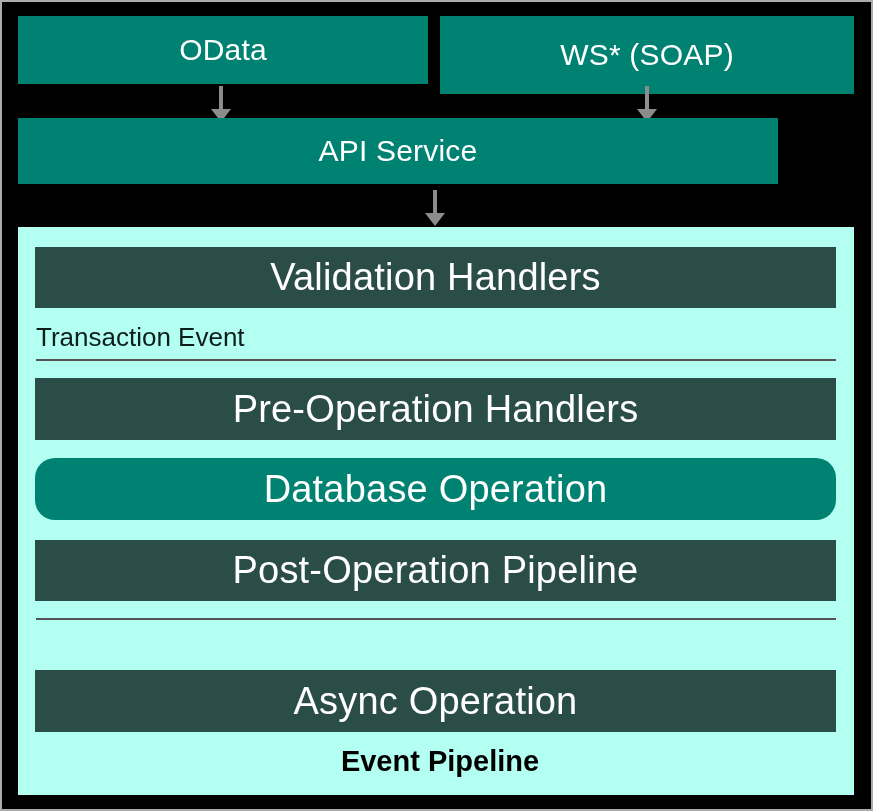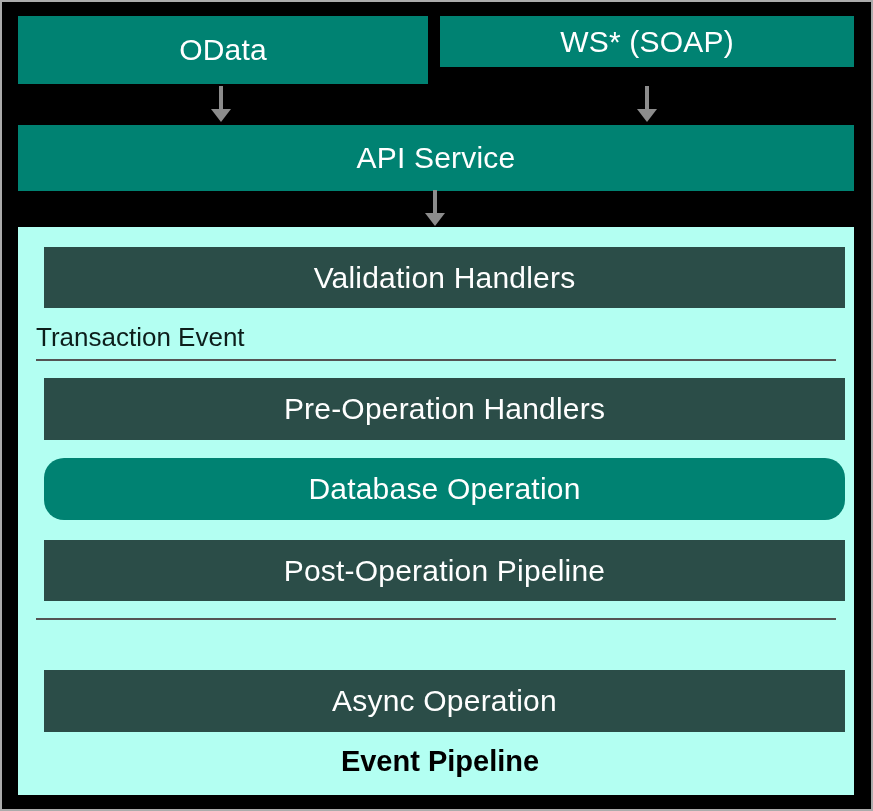--- a/index.html
+++ b/index.html
@@ -16,39 +16,39 @@
     box-shadow: inset 0 0 0 2px var(--border);
     overflow:hidden;
   }
   .node {
     position:absolute; display:flex; align-items:center; justify-content:center;
     color:var(--text-light); font-size:30px; letter-spacing:0.2px;
   }
   .teal { background:var(--teal); }
   .dark { background:var(--dark-slate); }
   .box-odata { left:18px; top:16px; width:410px; height:68px; }
-  .box-ws    { left:440px; top:16px; width:414px; height:51px; }
-  .box-api   { left:18px; top:125px; width:836px; height:66px; }
+  .box-ws    { left:440px; top:16px; width:414px; height:78px; }
+  .box-api   { left:18px; top:118px; width:760px; height:66px; }
 
   .arrow { position:absolute; width:20px; height:36px; }
   .arrow-1 { left:211px; top:86px; }
   .arrow-2 { left:637px; top:86px; }
   .arrow-3 { left:425px; top:190px; }
   .arrow .stem { position:absolute; left:8px; top:0; width:4px; height:23px; background:var(--arrow); }
   .arrow .head {
     position:absolute; left:0; top:23px; width:0; height:0;
     border-left:10px solid transparent; border-right:10px solid transparent;
     border-top:13px solid var(--arrow);
   }
 
   .pipeline { position:absolute; left:18px; top:227px; width:836px; height:568px; background:var(--pipeline-bg); }
   .stage {
     position:absolute; left:17px; width:801px; height:61px;
     display:flex; align-items:center; justify-content:center;
-    color:var(--text-light); font-size:30px; letter-spacing:0.2px;margin-left:9px;
+    color:var(--text-light); font-size:38px; letter-spacing:0.2px;
   }
   .stage-validation { top:20px; }
   .stage-preop      { top:151px; height:62px; }
   .stage-db         { top:231px; height:62px;border-radius:20px; }
   .stage-postop     { top:313px; }
   .stage-async      { top:443px; height:62px; }
 
   .tx-label { position:absolute; color:var(--text-dark); font-size:26px; line-height:36px; white-space:nowrap; }
   .tx-start { left:18px; top:92px; }
   .tx-end   { left:37px; top:400px; }

